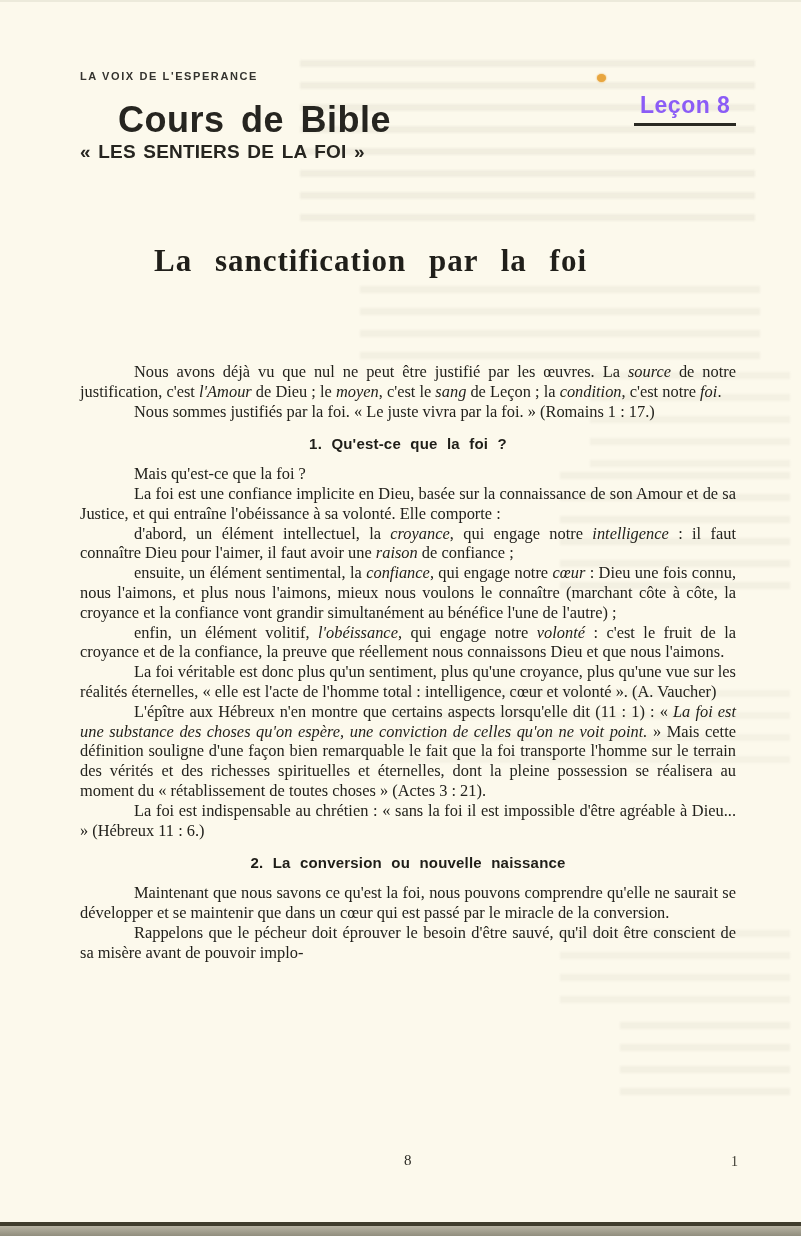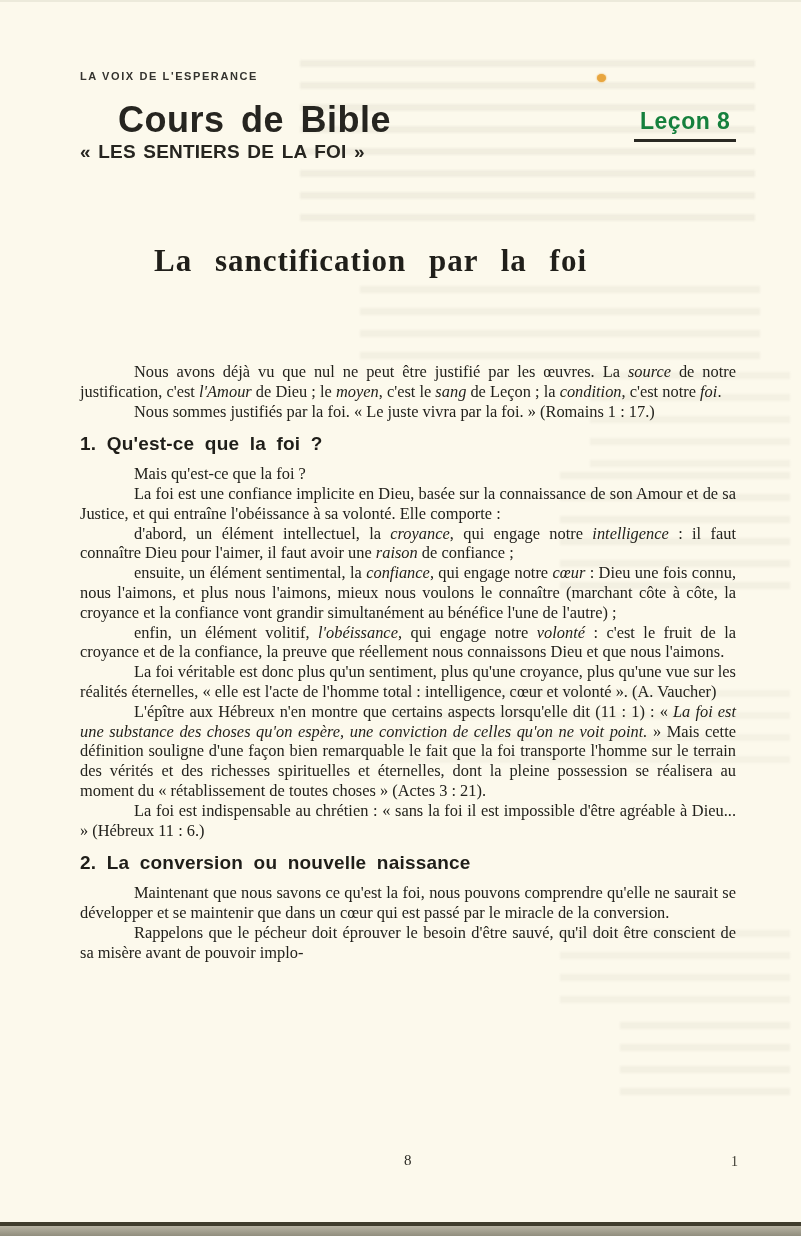--- a/index.html
+++ b/index.html
@@ -35,23 +35,23 @@
     position:absolute;left:118px;top:99px;
     font-family:"Liberation Sans",sans-serif;font-weight:bold;
     font-size:36px;letter-spacing:.5px;word-spacing:6px;color:#262520;
   }
   .series{
     position:absolute;left:80px;top:141px;
     font-family:"Liberation Sans",sans-serif;font-weight:bold;
     font-size:19px;letter-spacing:.2px;word-spacing:2px;color:#262520;
   }
   .lesson{
-    position:absolute;left:634px;top:108px;
+    position:absolute;left:634px;top:92px;
     font-family:"Liberation Sans",sans-serif;font-weight:bold;
-    font-size:23px;letter-spacing:.5px;color:#15803d;
+    font-size:23px;letter-spacing:.5px;color:#8b5cf6;
     padding:0 6px 4px 6px;border-bottom:3px solid #2a2923;
   }
   .dot{
     position:absolute;left:597px;top:74px;width:9px;height:8px;border-radius:50%;
     background:#e8a63f;box-shadow:0 0 2px #e8a63f;
   }
   
   .title{
     position:absolute;left:0;top:243px;width:741px;
     text-align:center;font-family:"Liberation Serif",serif;font-weight:bold;
@@ -59,22 +59,22 @@
   }
   
   .body-col{
     position:absolute;left:80px;top:362px;width:656px;
     font-size:16.4px;line-height:19.8px;text-align:justify;color:#23221d;
   }
   .para{margin:0;text-indent:54px;}
   .para i{font-style:italic;}
   .section-heading{
     font-family:"Liberation Sans",sans-serif;font-weight:bold;
-    font-size:19px;word-spacing:5px;letter-spacing:.2px;
-    text-align:left;margin:13px 0 10px 0;text-indent:0;color:#1f1e19;
+    font-size:15px;word-spacing:5px;letter-spacing:.2px;
+    text-align:center;margin:13px 0 10px 0;text-indent:0;color:#1f1e19;
   }
   
   .page-number{
     position:absolute;left:404px;top:1152px;font-size:15px;color:#2a2923;
   }
   .corner-mark{
     position:absolute;left:731px;top:1154px;font-size:14px;color:#3a3930;
   }
 </style>
 </head>

